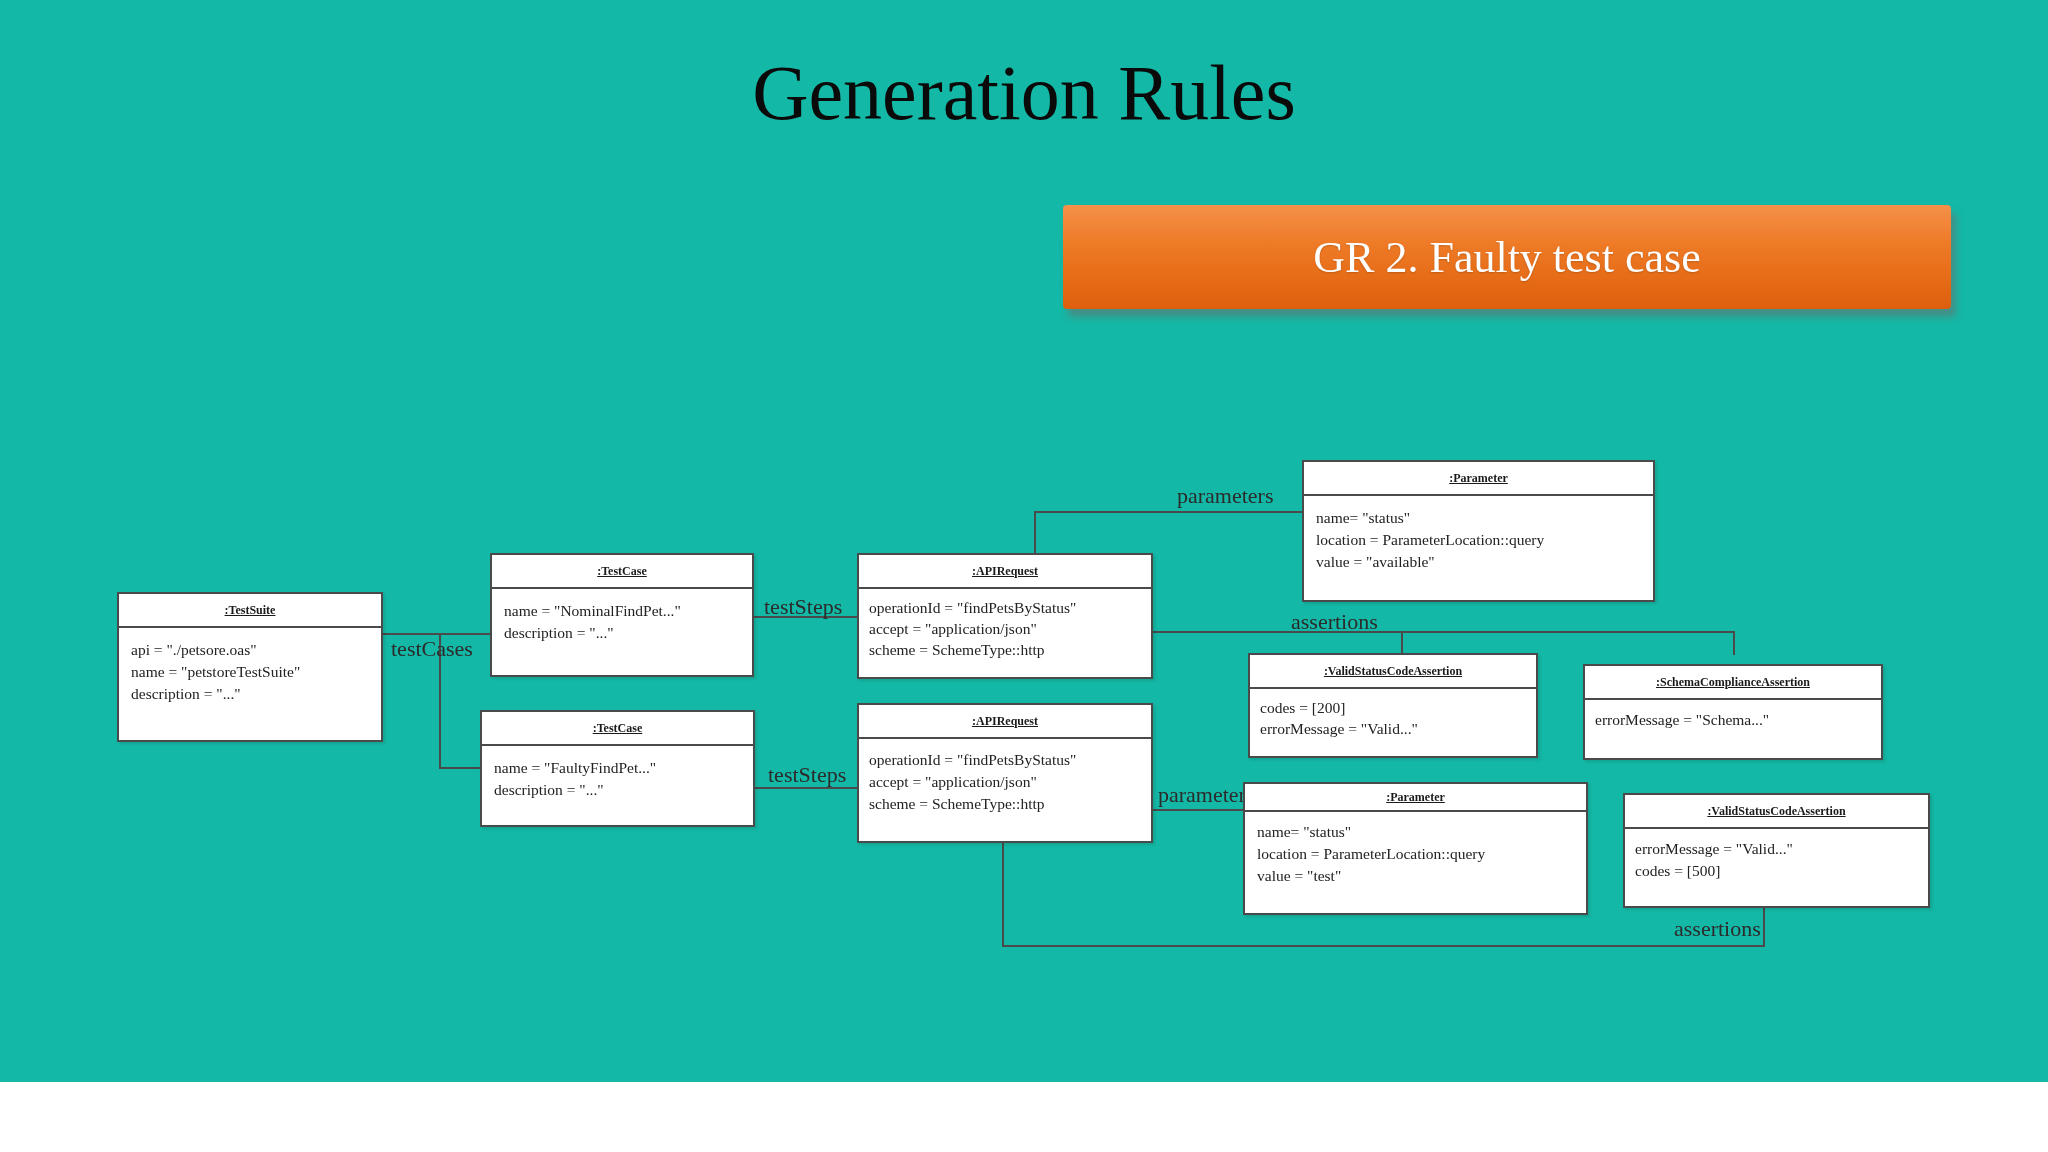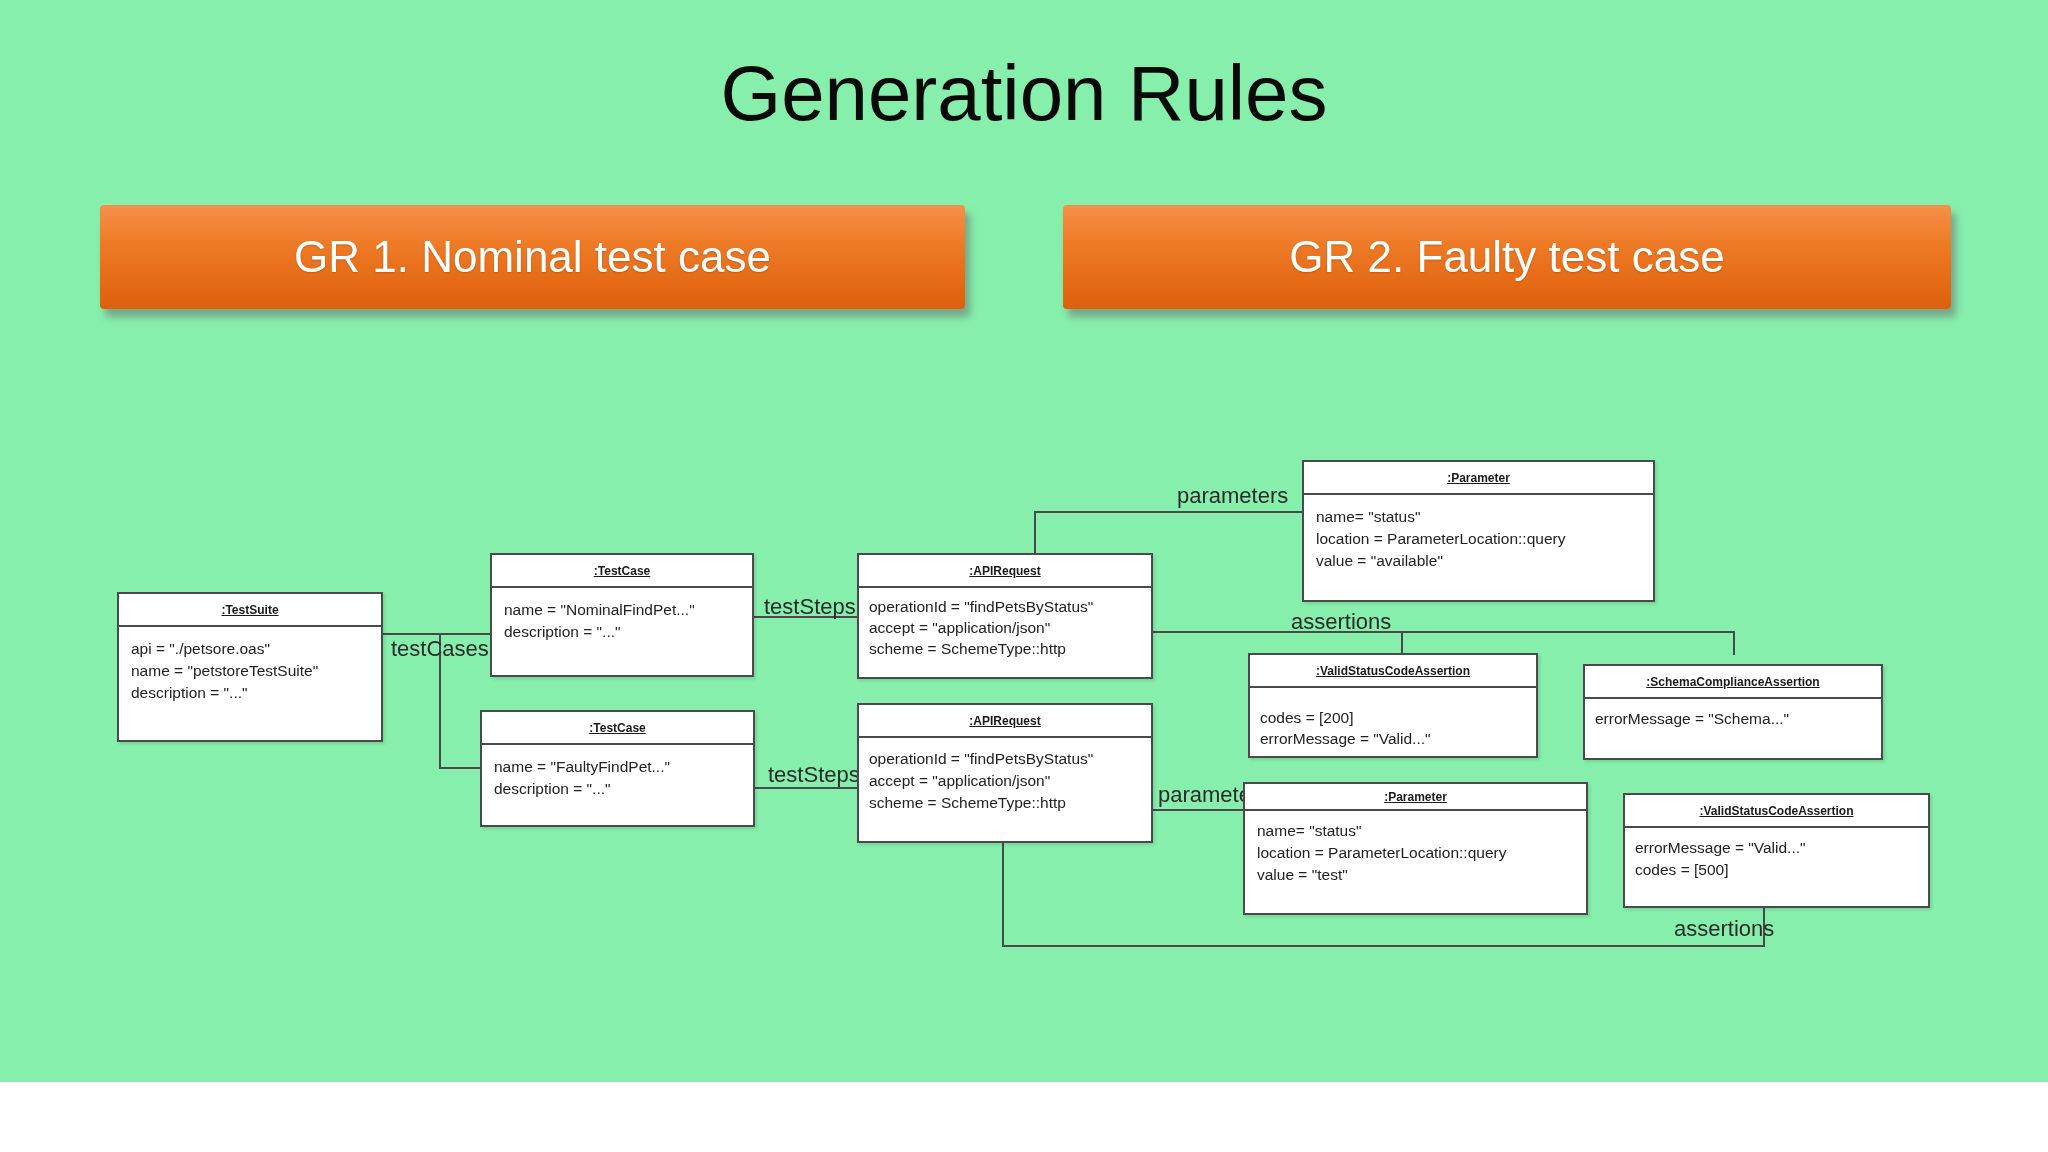--- a/index.html
+++ b/index.html
@@ -1,18 +1,18 @@
 <!DOCTYPE html>
 <html><head>
 <meta charset="utf-8">
 <style>
   html,body{margin:0;padding:0;background:#ffffff;}
   .slide{
-    position:relative;width:2048px;height:1082px;background:#86efac;overflow:hidden;
-    font-family:Liberation Sans, sans-serif;
+    position:relative;width:2048px;height:1082px;background:#14b8a6;overflow:hidden;
+    font-family:Liberation Serif, serif;
   }
   .slide-title{
     position:absolute;left:0;top:48px;width:2048px;text-align:center;
     font-size:78px;font-weight:500;color:#0a0a0a;letter-spacing:0px;
   }
   .banner{
     position:absolute;height:104px;border-radius:4px;
     background:linear-gradient(180deg,#f5904a 0%,#ee7a26 38%,#e56a15 75%,#dd5f0e 100%);
     box-shadow:5px 8px 7px rgba(110,110,110,0.55);
     display:flex;align-items:center;justify-content:center;
@@ -37,23 +37,20 @@
     position:absolute;font-size:22px;color:#2b2b2b;white-space:nowrap;
   }
 </style>
 </head>
 <body>
 
 <div class="slide">
 
   <div class="slide-title">Generation Rules</div>
 
-  <div class="banner banner-left">
-    <span class="banner-label">GR 1. Nominal test case</span>
-  </div>
   <div class="banner banner-right">
     <span class="banner-label">GR 2. Faulty test case</span>
   </div>
 
   <div class="edge" style="left:383px;top:633px;width:107px;height:2px;"></div>
   <div class="edge" style="left:439px;top:633px;width:2px;height:136px;"></div>
   <div class="edge" style="left:439px;top:767px;width:43px;height:2px;"></div>
 
   <div class="edge" style="left:754px;top:616px;width:104px;height:2px;"></div>
   <div class="edge" style="left:755px;top:787px;width:103px;height:2px;"></div>
@@ -109,21 +106,21 @@
     <div class="uml-title">:Parameter</div>
     <div class="uml-attrs">
       <div>name= "status"</div>
       <div>location = ParameterLocation::query</div>
       <div>value = "available"</div>
     </div>
   </div>
 
   <div class="uml-node" style="left:1248px;top:653px;width:290px;height:105px;">
     <div class="uml-title">:ValidStatusCodeAssertion</div>
-    <div class="uml-attrs" style="padding:19px 10px;line-height:21px;">
+    <div class="uml-attrs" style="padding:8px 10px;line-height:21px;">
       <div>codes = [200]</div>
       <div>errorMessage = "Valid..."</div>
     </div>
   </div>
 
   <div class="uml-node" style="left:1583px;top:664px;width:300px;height:96px;">
     <div class="uml-title">:SchemaComplianceAssertion</div>
     <div class="uml-attrs" style="padding:9px 10px;">
       <div>errorMessage = "Schema..."</div>
     </div>

